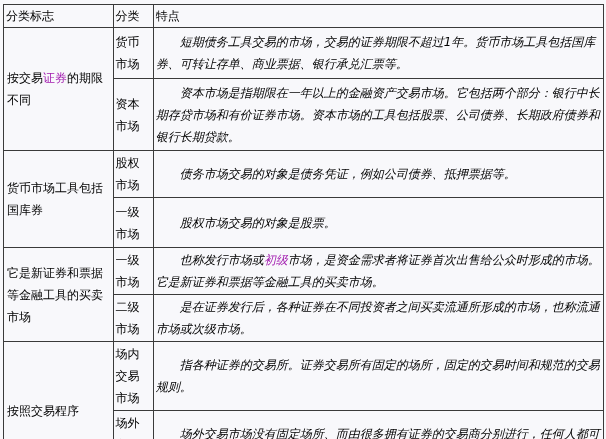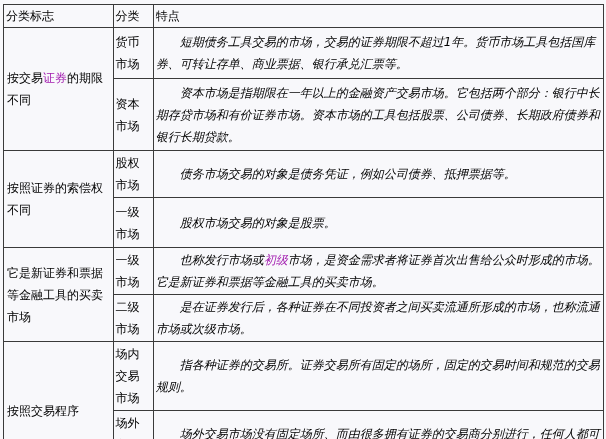--- a/index.html
+++ b/index.html
@@ -68,21 +68,21 @@
       <td class="crit" rowspan="2"><span>按交易</span><a class="lnk">证券</a><span>的期限不同</span></td>
       <td class="mkt">货币市场</td>
       <td class="feat">短期债务工具交易的市场，交易的证券期限不超过1年。货币市场工具包括国库券、可转让存单、商业票据、银行承兑汇票等。</td>
     </tr>
     <tr class="h-r2">
       <td class="mkt">资本市场</td>
       <td class="feat">资本市场是指期限在一年以上的金融资产交易市场。它包括两个部分：银行中长期存贷市场和有价证券市场。资本市场的工具包括股票、公司债券、长期政府债券和银行长期贷款。</td>
     </tr>
 
     <tr class="h-r3">
-      <td class="crit" rowspan="2">按照证券的索偿权不同</td>
+      <td class="crit" rowspan="2">货币市场工具包括国库券</td>
       <td class="mkt">股权市场</td>
       <td class="feat">债务市场交易的对象是债务凭证，例如公司债券、抵押票据等。</td>
     </tr>
     <tr class="h-r4">
       <td class="mkt">一级市场</td>
       <td class="feat">股权市场交易的对象是股票。</td>
     </tr>
 
     <tr class="h-r5">
       <td class="crit" rowspan="2">它是新证券和票据等金融工具的买卖市场</td>

